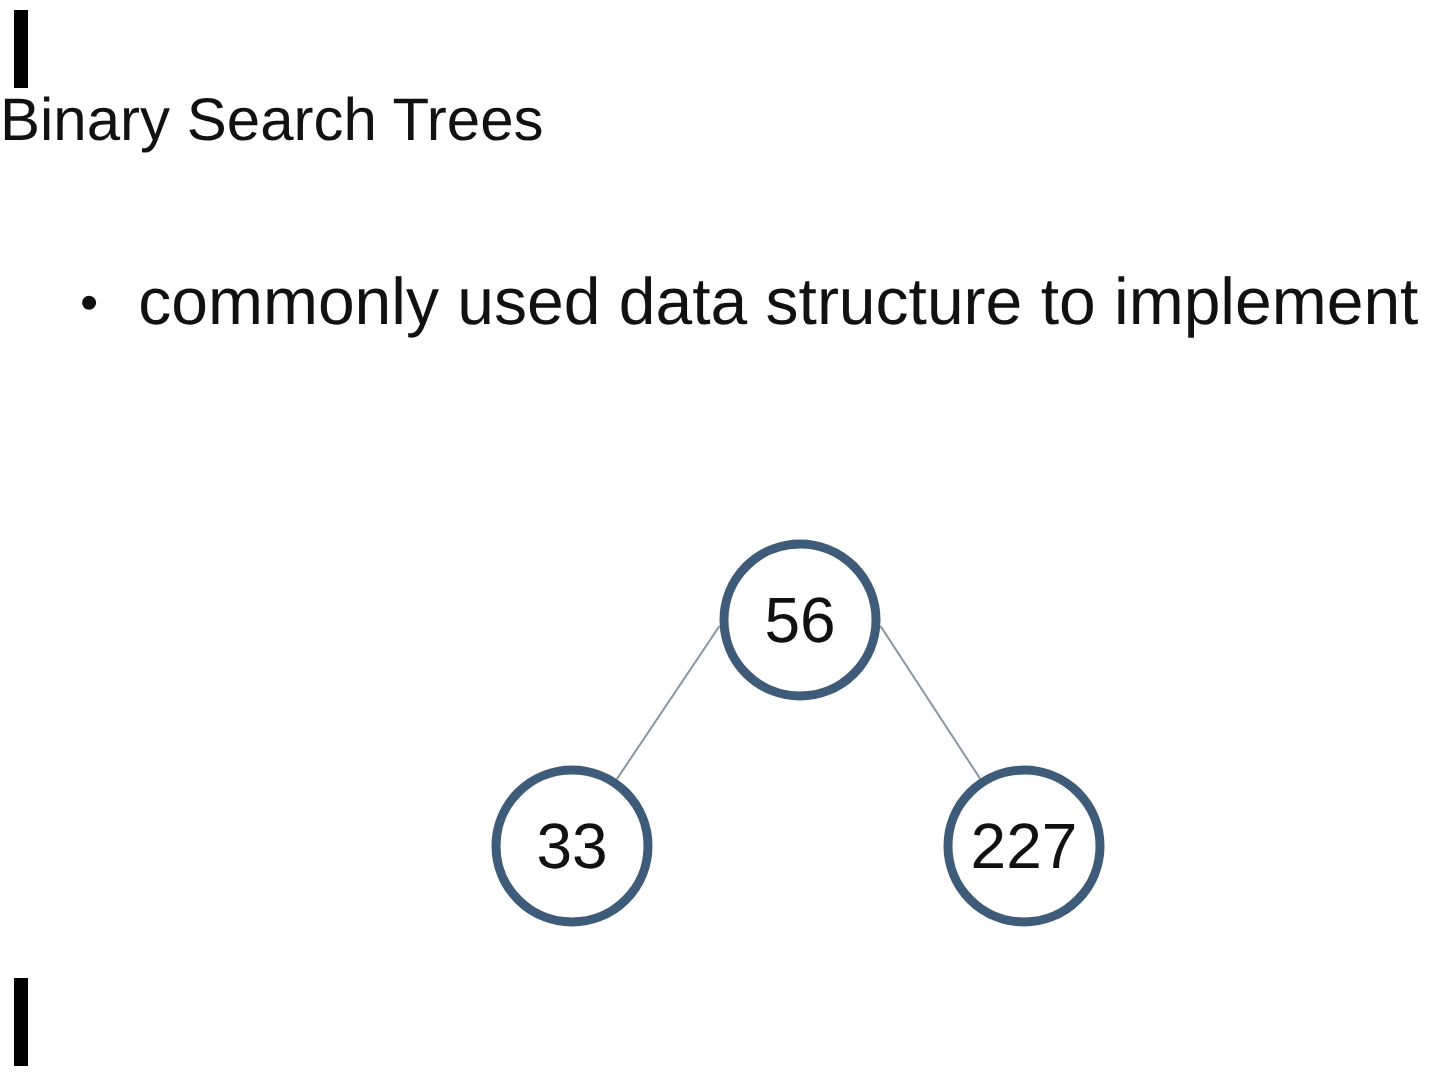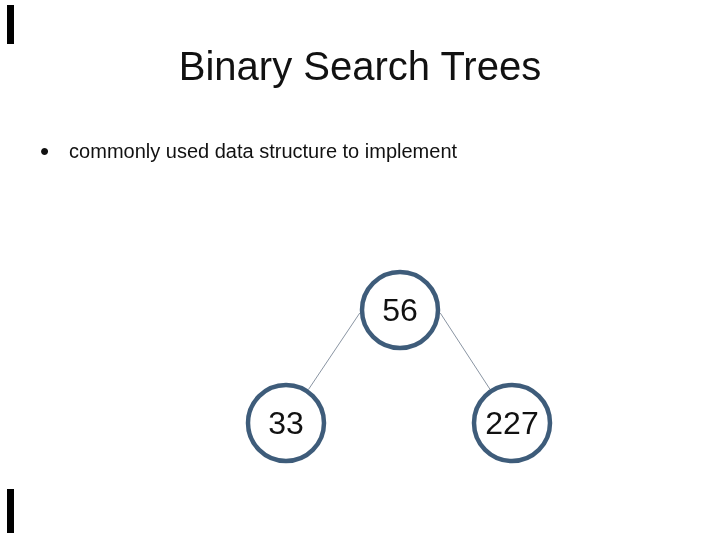--- a/index.html
+++ b/index.html
@@ -19,43 +19,42 @@
     width: 7px;
     background: #000000;
   }
   .edge-bar.top { top: 5px; height: 39px; }
   .edge-bar.bottom { top: 489px; height: 44px; }
   .slide-title {
     position: absolute;
     top: 44px;
     left: 0;
     width: 100%;
-    text-align: center;
-    font-size: 40px;
+    font-size: 30px;
     font-weight: 400;
     letter-spacing: 0px;
     color: #111111;
     white-space: nowrap;
   }
   .bullet-row {
     position: absolute;
     top: 133px;
     left: 40px;
     width: 640px;
     display: flex;
     align-items: flex-start;
   }
   .bullet-marker {
     font-size: 26px;
     line-height: 36px;
     margin-right: 20px;
     flex: 0 0 auto;
   }
   .bullet-text {
-    font-size: 20px;
+    font-size: 33px;
     line-height: 36px;
     white-space: nowrap;
   }
   .tree-svg {
     position: absolute;
     top: 0;
     left: 0;
     width: 720px;
     height: 540px;
   }

